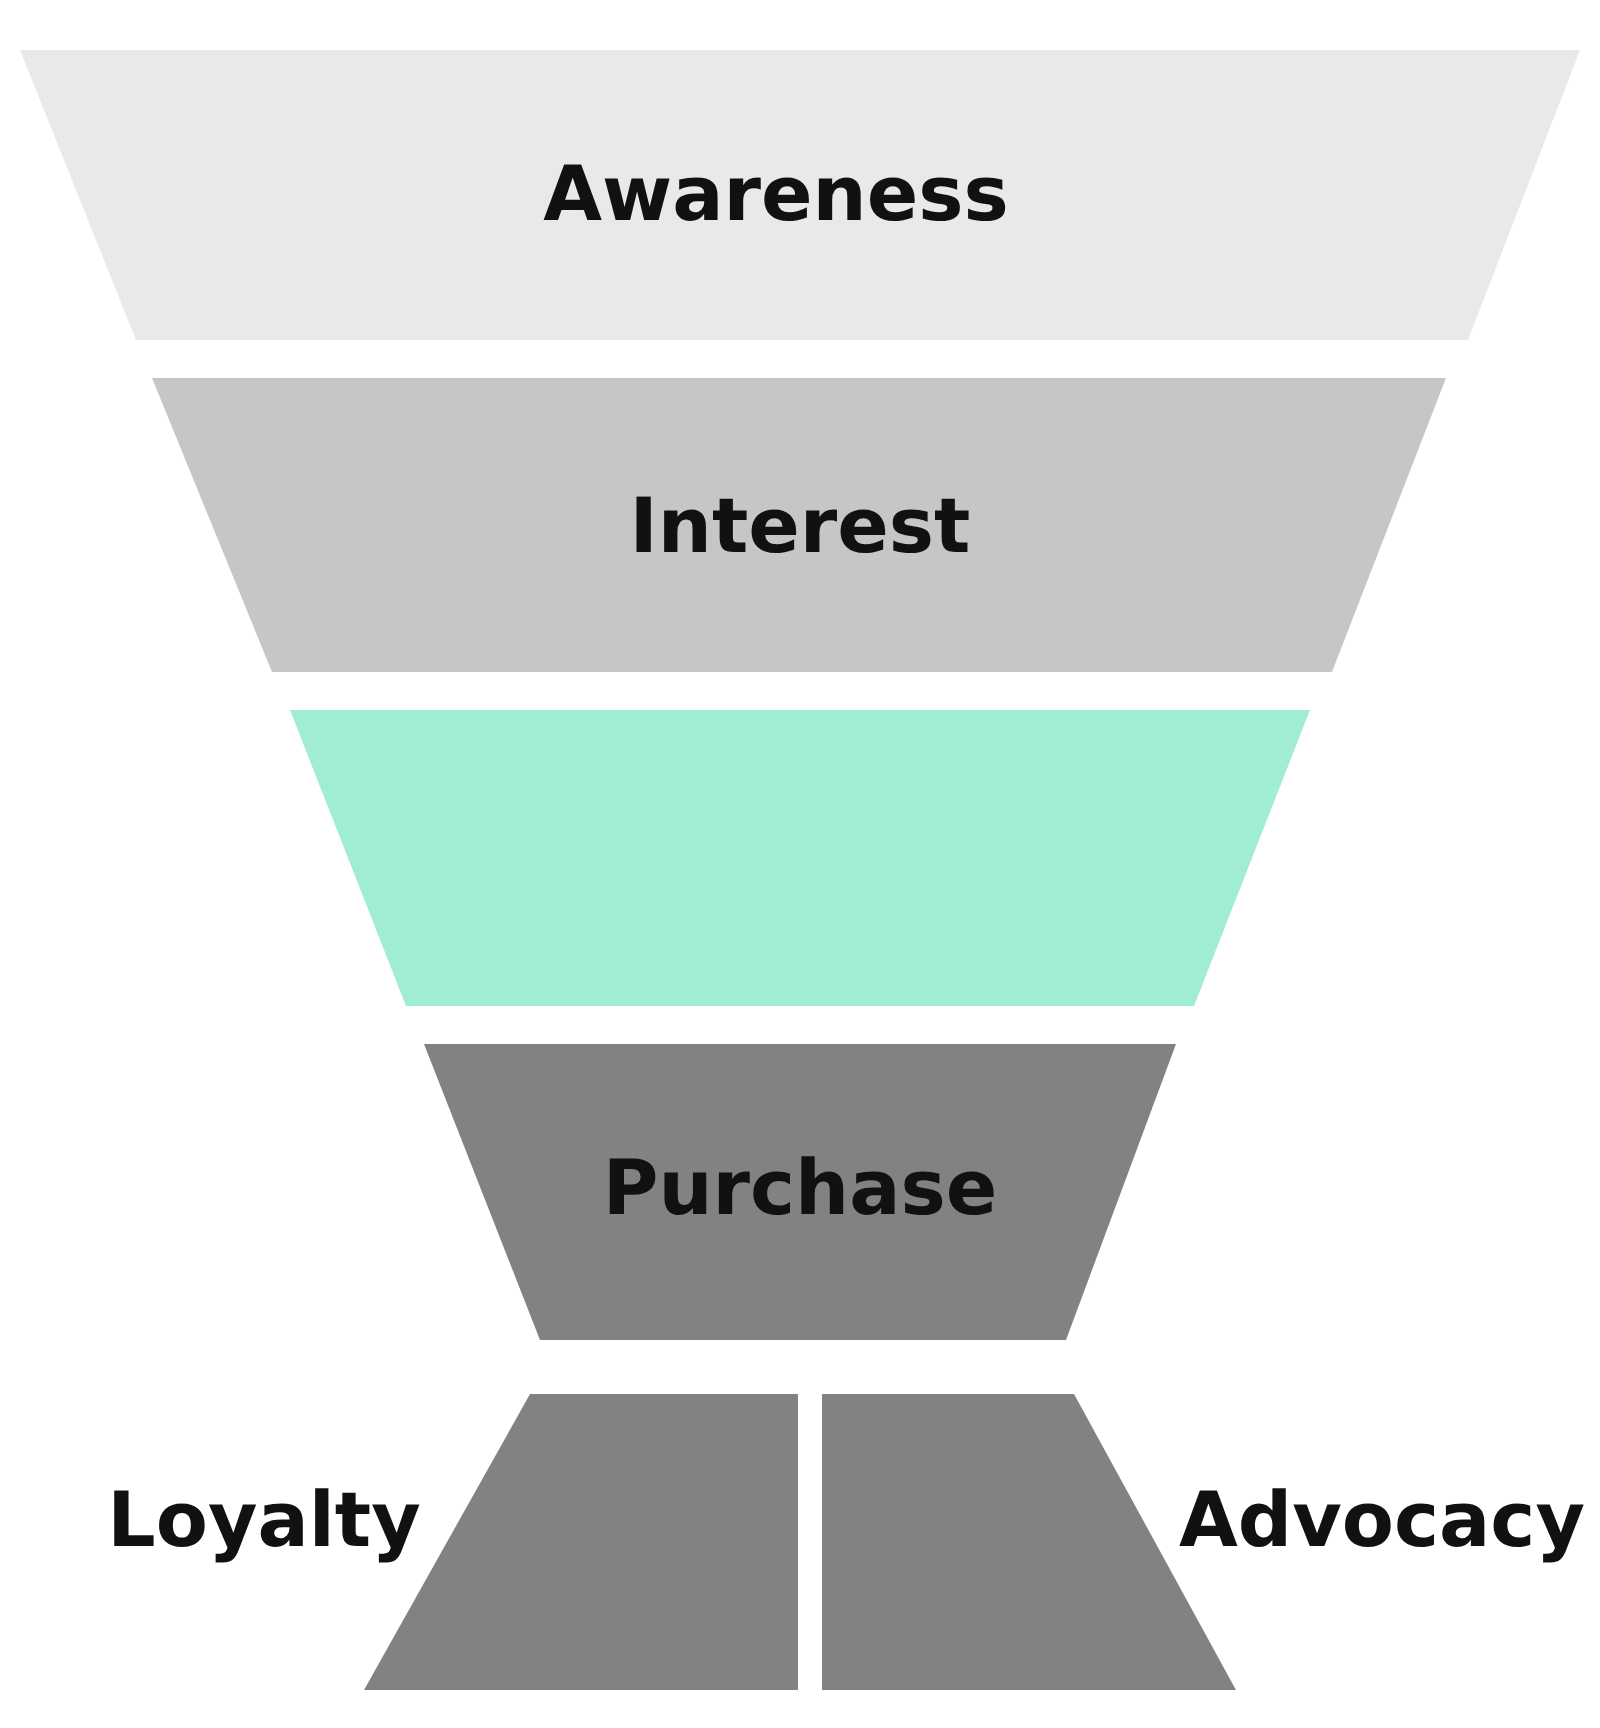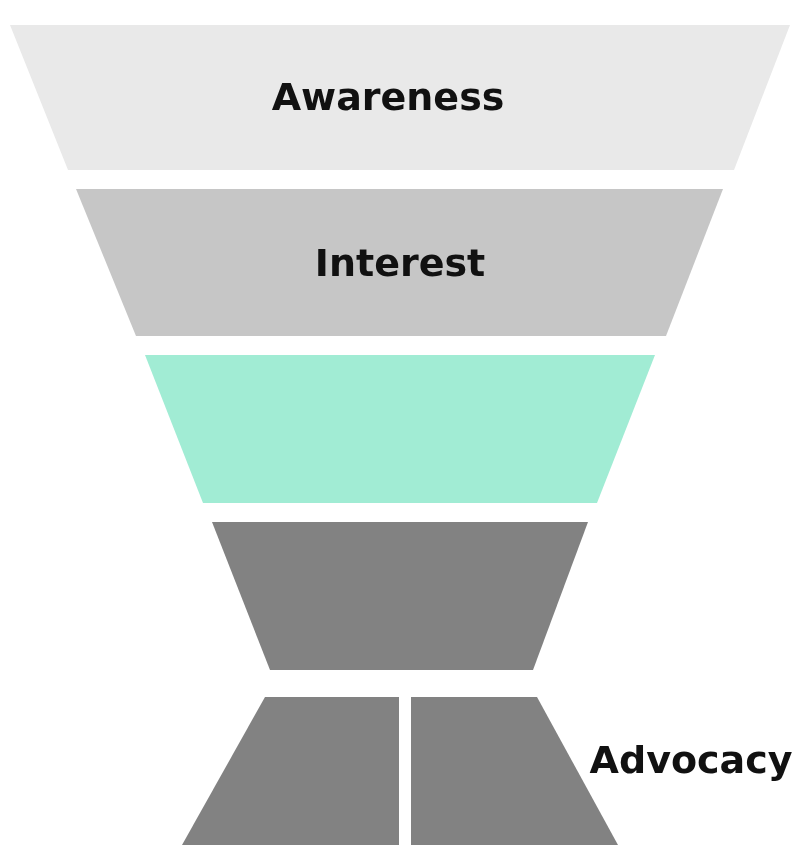--- a/index.html
+++ b/index.html
@@ -43,17 +43,19 @@
     <polygon points="212,522 588,522 533,670 270,670" fill="#828282"></polygon>
     <polygon points="265,697 399,697 399,845 182,845" fill="#828282"></polygon>
     <polygon points="411,697 537,697 618,845 411,845" fill="#828282"></polygon>
   </svg>
 
   <div class="stage-label" style="left:388px; top:97px;">Awareness</div>
 
   <div class="stage-label" style="left:400px; top:263px;">Interest</div>
 
 
+  <div class="stage-label" style="left:400px; top:594px;">Purchase</div>
 
+  <div class="stage-label" style="left:132px; top:760px;">Loyalty</div>
 
   <div class="stage-label" style="left:691px; top:760px;">Advocacy</div>
 
 </div>
 
 </body></html>

